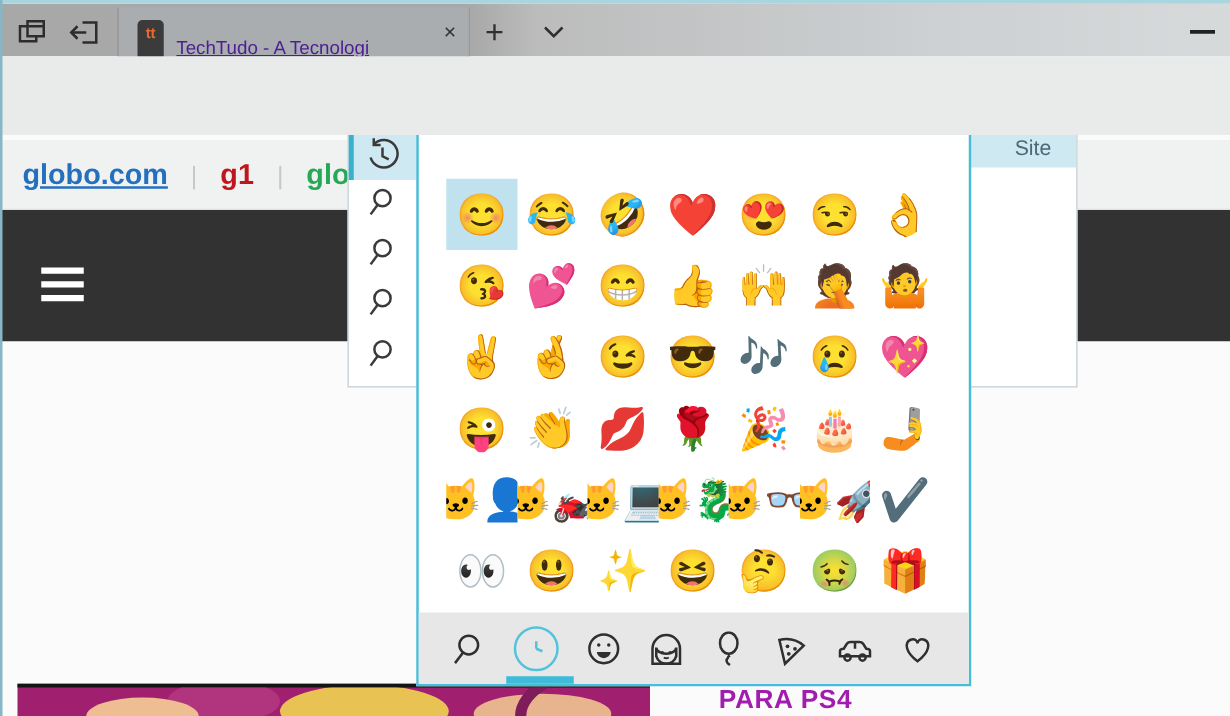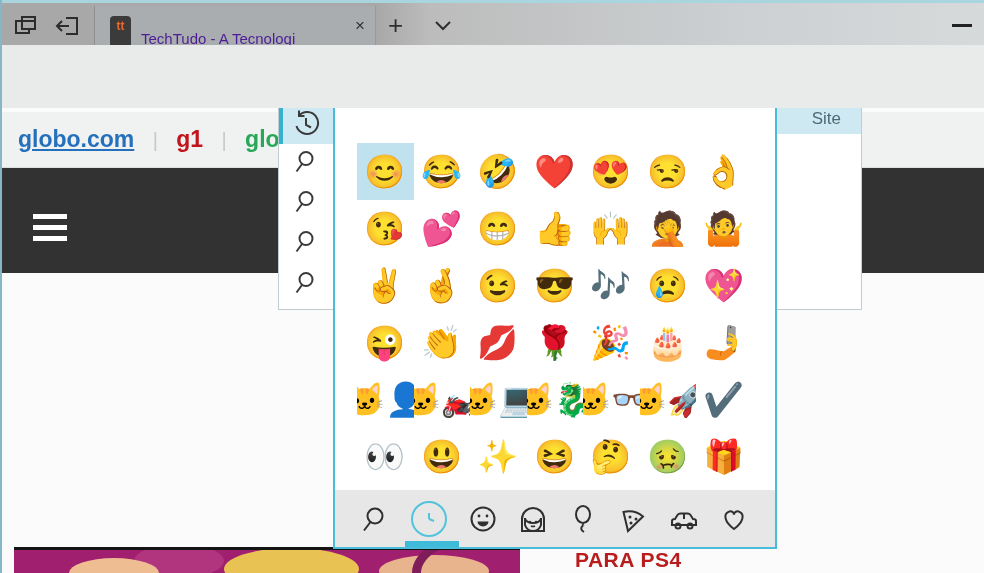--- a/index.html
+++ b/index.html
@@ -71,21 +71,21 @@
     position:absolute;left:14px;top:547px;width:506px;height:26px;background:#a11f6f;
     border-top:3px solid #141414;overflow:hidden;cursor:pointer;z-index:1;
   }
   .blob{position:absolute;border-radius:50%;}
   .blob-hairpink{left:120px;top:-6px;width:90px;height:34px;background:#b0357e;}
   .blob-blonde{left:210px;top:-2px;width:135px;height:42px;background:#e9c254;}
   .blob-skin1{left:55px;top:8px;width:90px;height:30px;background:#eebd92;}
   .blob-skin2{left:365px;top:5px;width:110px;height:32px;background:#e8b48e;}
   .blob-swirl{right:-30px;top:-18px;width:120px;height:64px;border:9px solid #7e1d5a;background:transparent;}
   .article-title{
-    position:absolute;left:575px;top:548px;font-weight:bold;font-size:21px;color:#b91c1c;
+    position:absolute;left:575px;top:548px;font-weight:bold;font-size:21px;color:#a21caf;
     letter-spacing:0.5px;z-index:1;cursor:pointer;
   }
   
   .suggest-panel{
     position:absolute;left:278px;top:96px;width:584px;height:214px;background:#fff;
     border:1px solid #bfcdd2;box-sizing:border-box;z-index:5;
   }
   .history-highlight{position:absolute;left:0;top:5px;width:55px;height:42px;background:#cfe9f2;border-left:4px solid #38b1cc;box-sizing:border-box;}
   .suggest-icon{position:absolute;left:16px;width:24px;height:24px;color:#3a3a3a;cursor:pointer;}
   .s-history{left:13px;top:13px;width:28px;height:28px;}

